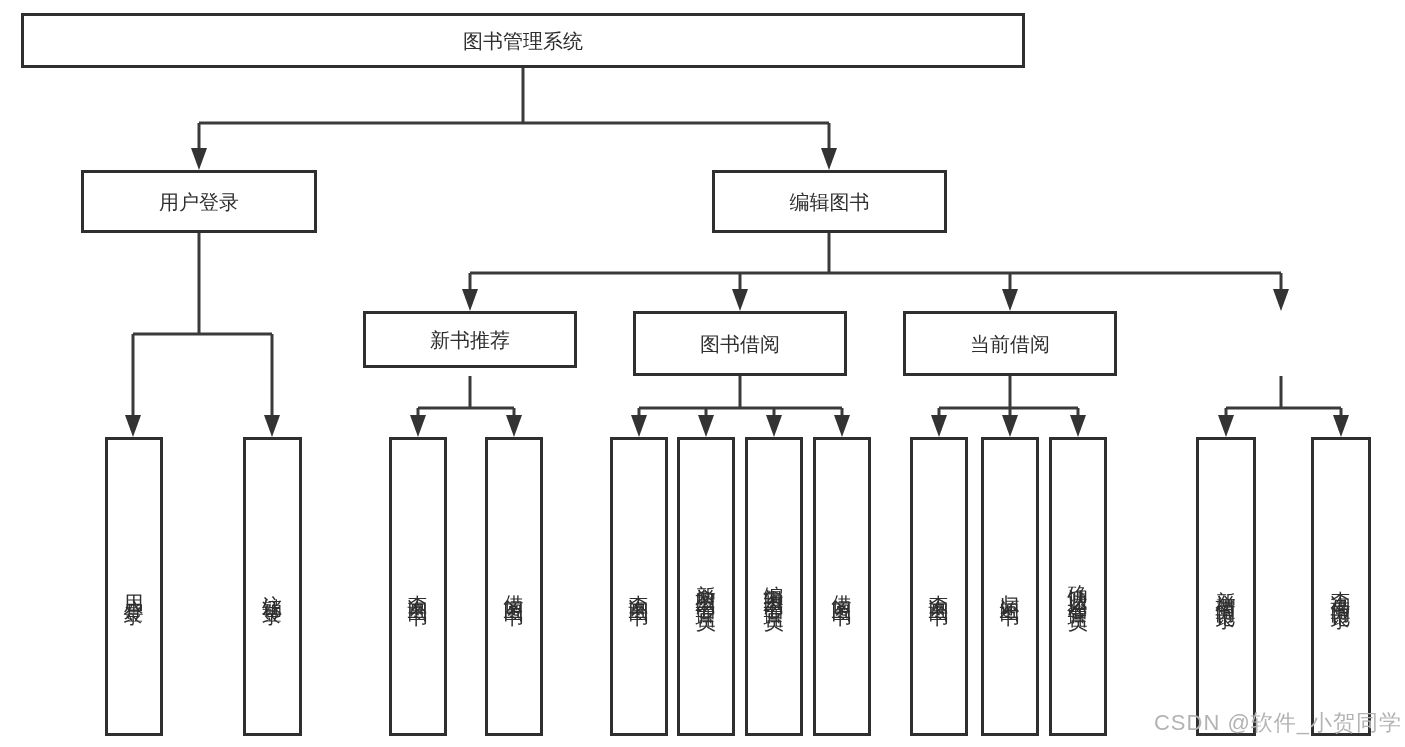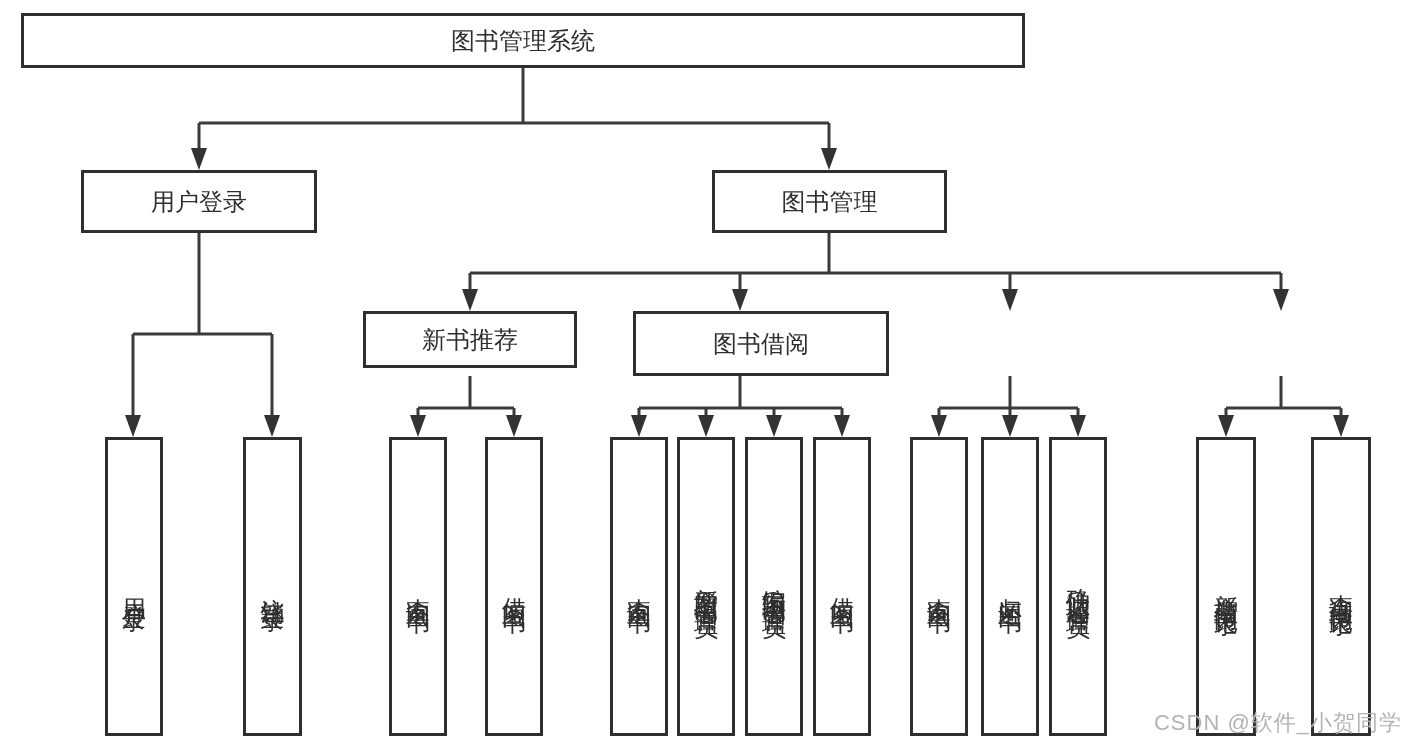--- a/index.html
+++ b/index.html
@@ -32,21 +32,21 @@
   }
   .node {
     position: absolute;
     box-sizing: border-box;
     background: #ffffff;
     border: 3px solid #2f2f2f;
     color: #2e2e2e;
     display: flex;
     align-items: center;
     justify-content: center;
-    font-size: 24px;
+    font-size: 20px;
     line-height: 1;
     z-index: 1;
     white-space: nowrap;
   }
   .node.vertical {
     writing-mode: vertical-rl;
     text-orientation: mixed;
     letter-spacing: 4px;
     white-space: normal;
   }
@@ -124,24 +124,25 @@
     <polygon points="939,437 931,415 947,415"></polygon>
     <polygon points="1010,437 1002,415 1018,415"></polygon>
     <polygon points="1078,437 1070,415 1086,415"></polygon>
     <polygon points="1226,437 1218,415 1234,415"></polygon>
     <polygon points="1341,437 1333,415 1349,415"></polygon>
   </svg>
 
   <div class="node" style="left:21px; top:13px; width:1004px; height:55px;">图书管理系统</div>
 
   <div class="node" style="left:81px; top:170px; width:236px; height:63px;">用户登录</div>
-  <div class="node" style="left:712px; top:170px; width:235px; height:63px;">图书管理</div>
+  <div class="node" style="left:712px; top:170px; width:235px; height:63px;">编辑图书</div>
 
   <div class="node" style="left:363px; top:311px; width:214px; height:57px;">新书推荐</div>
-  <div class="node" style="left:633px; top:311px; width:256px; height:65px;text-align:center;">图书借阅</div>
+  <div class="node" style="left:633px; top:311px; width:214px; height:65px;text-align:center;">图书借阅</div>
+  <div class="node" style="left:903px; top:311px; width:214px; height:65px;">当前借阅</div>
 
   <div class="node vertical" style="left:105px; top:437px; width:58px; height:299px;">用户登录</div>
   <div class="node vertical" style="left:243px; top:437px; width:59px; height:299px;">注销登录</div>
 
   <div class="node vertical" style="left:389px; top:437px; width:58px; height:299px;">查询图书</div>
   <div class="node vertical" style="left:485px; top:437px; width:58px; height:299px;">借阅图书</div>
 
   <div class="node vertical" style="left:610px; top:437px; width:58px; height:299px;">查询图书</div>
   <div class="node vertical" style="left:677px; top:437px; width:58px; height:299px;">新增图书（管理员）</div>
   <div class="node vertical" style="left:745px; top:437px; width:58px; height:299px;">编辑图书（管理员）</div>

